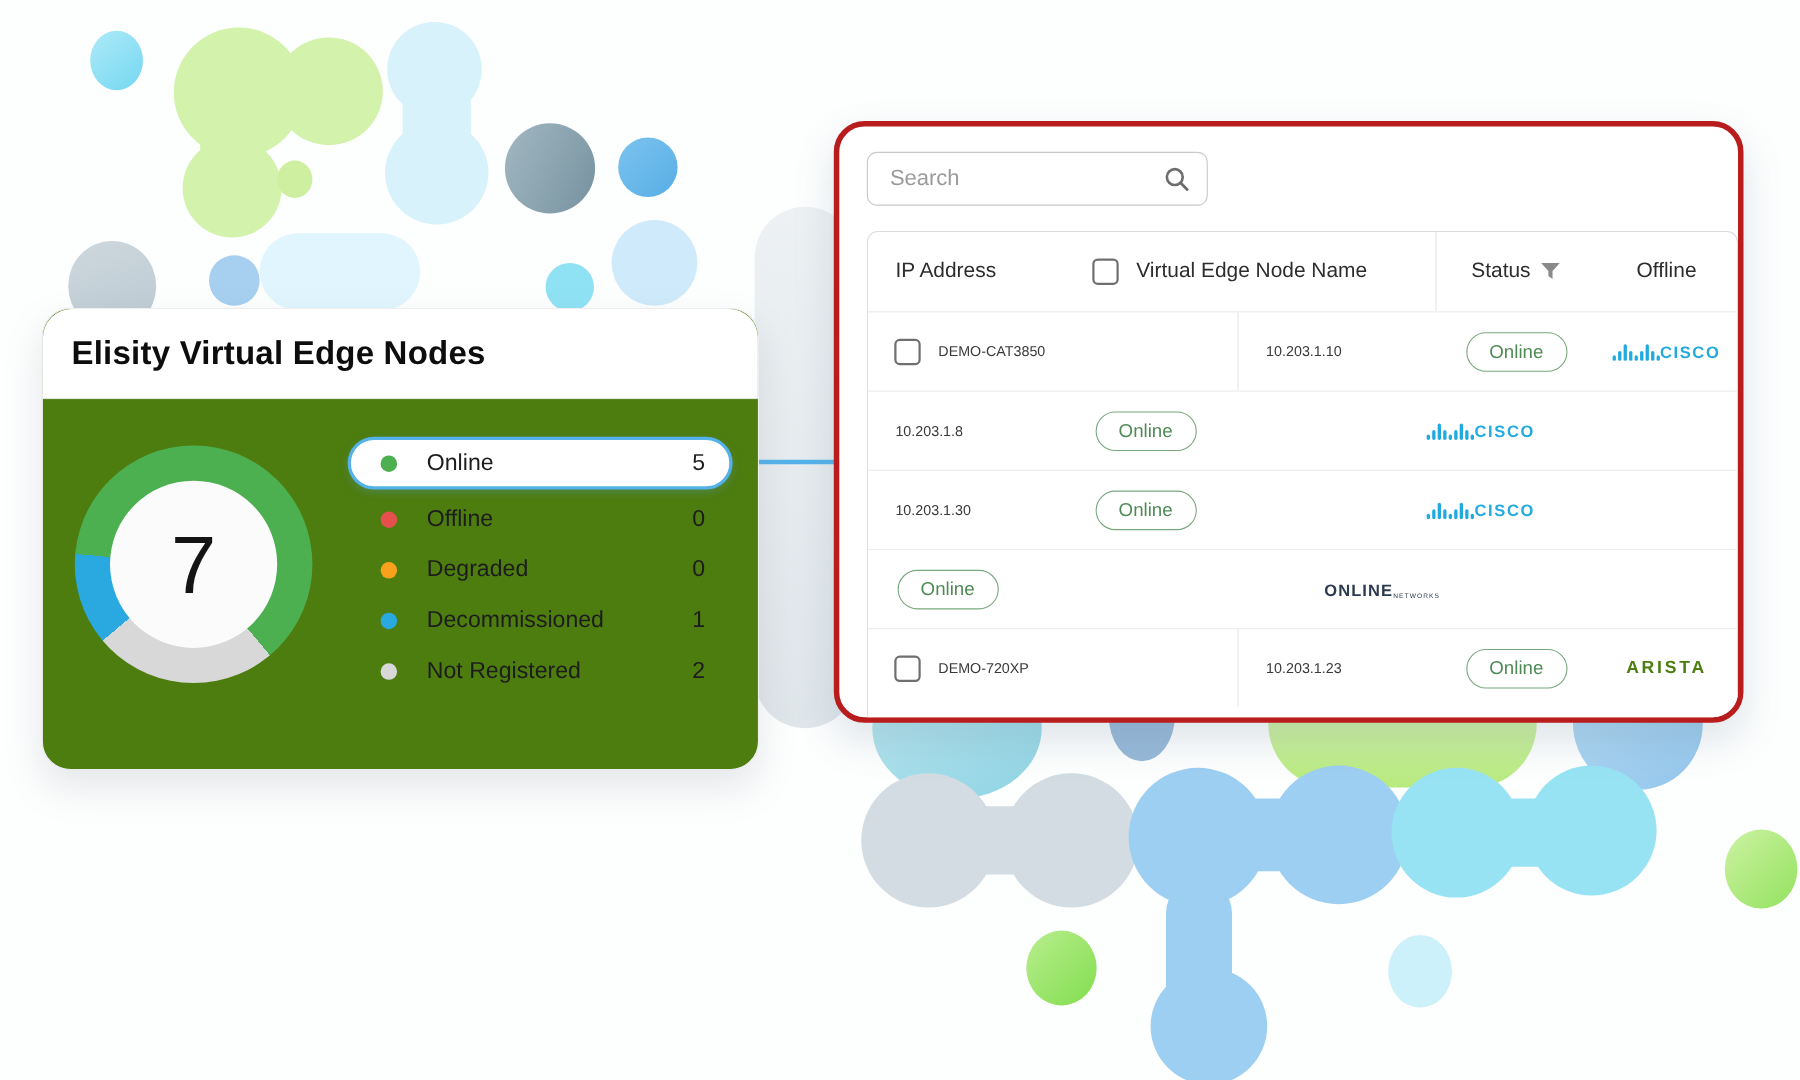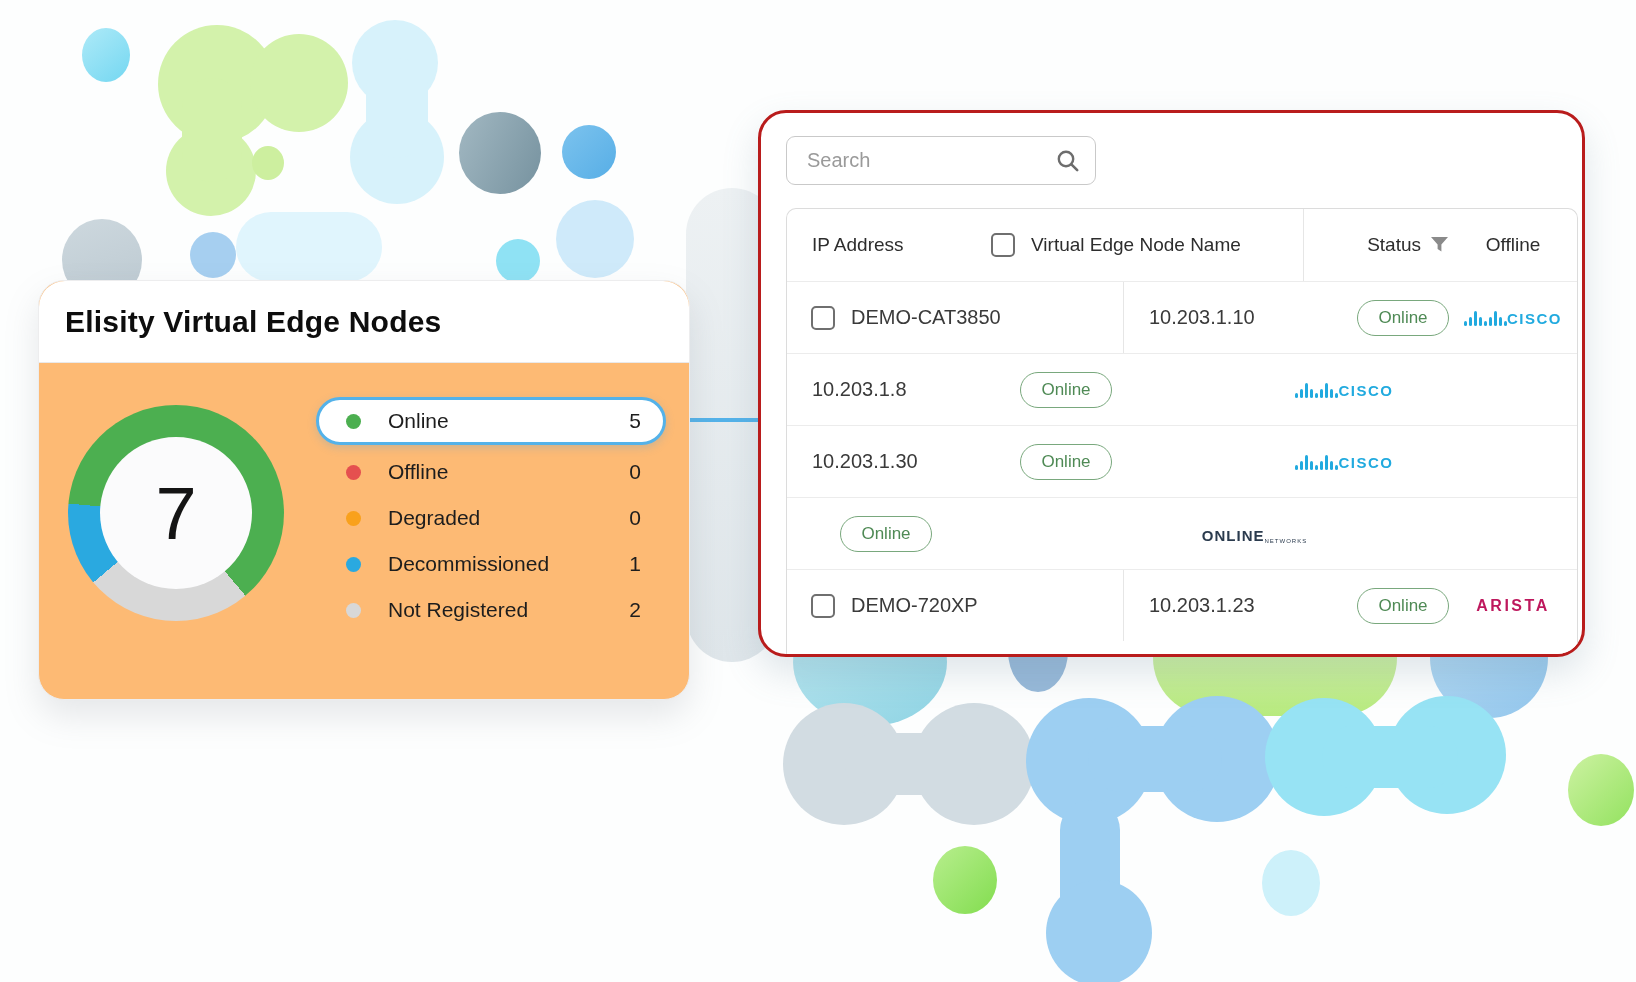--- a/index.html
+++ b/index.html
@@ -14,21 +14,21 @@
   
   .blob{position:absolute;z-index:0;}
 
   
   .connector{position:absolute;left:660px;top:418px;width:106px;height:4px;
     background:#54b2e9;z-index:1;border-radius:2px;}
 
   
   .card{
     position:absolute;left:38px;top:280px;width:650px;height:418px;
-    background:#fdba74;border:1px solid #ededee;border-radius:26px;
+    background:#4d7c0f;border:1px solid #ededee;border-radius:26px;
     box-shadow:0 16px 34px rgba(120,130,140,.18);z-index:2;
   }
   .card-header{
     position:absolute;left:0;top:0;right:0;height:82px;background:#ffffff;
     border-radius:26px 26px 0 0;border-bottom:1px solid #e9e9ea;
     display:flex;align-items:center;padding-left:26px;box-sizing:border-box;
   }
   .card-title{font-size:30px;font-weight:700;color:#0d0d0d;letter-spacing:.2px;}
 
   .donut{position:absolute;left:29px;top:124px;width:216px;height:216px;border-radius:50%;}
@@ -48,21 +48,21 @@
     box-shadow:0 3px 8px rgba(90,160,215,.28);margin-bottom:4px;
     padding:0 22px 0 27px;
   }
   .legend-dot{width:15px;height:15px;border-radius:50%;flex:0 0 15px;}
   .legend-label{margin-left:27px;font-size:21px;color:#1d1d1d;}
   .legend-value{margin-left:auto;font-size:21px;color:#1d1d1d;}
 
   
   .panel{
     position:absolute;left:758px;top:110px;width:827px;height:547px;
-    background:#ffffff;border:3px solid #b91c1c;border-radius:28px;
+    background:#ffffff;border:5px solid #b91c1c;border-radius:28px;
     box-shadow:0 16px 36px rgba(100,130,150,.20);z-index:2;box-sizing:border-box;
     overflow:hidden;
   }
   .search-box{
     position:absolute;left:25px;top:23px;width:310px;height:49px;
     border:1.5px solid #c9c9c9;border-radius:9px;box-sizing:border-box;
     display:flex;align-items:center;padding:0 14px 0 18px;background:#fff;
   }
   .search-box input{
     border:none;outline:none;flex:1;font-size:20px;color:#333;
@@ -74,24 +74,24 @@
   .table{
     position:absolute;left:25px;top:95px;width:792px;height:450px;
     border:1px solid #dcdcdc;border-bottom:none;border-radius:10px 10px 0 0;
     box-sizing:border-box;background:#fff;overflow:hidden;
   }
   .trow{display:flex;height:71px;align-items:stretch;border-top:1px solid #ececec;}
   .trow.head{height:72px;border-top:none;}
   .cell{display:flex;align-items:center;box-sizing:border-box;}
   .c-name{width:337px;flex:0 0 337px;border-right:1px solid #e6e6e6;padding-left:24px;}
   .c-ip{width:180px;flex:0 0 180px;padding-left:25px;}
-  .c-status{width:145px;flex:0 0 145px;justify-content:flex-end;}
+  .c-status{width:145px;flex:0 0 145px;justify-content:center;}
   .c-vendor{flex:1;justify-content:center;}
   .head .cell{font-size:19px;font-weight:500;color:#2d2d2d;}
-  .cell-text{font-size:20px;color:#3a3a3a;}
+  .cell-text{font-size:13px;color:#3a3a3a;}
   .cbx{
     width:24px;height:24px;border:2px solid #6f6f6f;border-radius:5px;
     background:#fff;flex:0 0 24px;box-sizing:border-box;cursor:pointer;
   }
   .name-text{margin-left:16px;}
   .status-head{display:flex;align-items:center;gap:9px;}
   .badge{
     min-width:92px;height:36px;border:1.5px solid #79a87d;border-radius:18px;
     display:flex;align-items:center;justify-content:center;
     font-size:17px;color:#4f8a55;box-sizing:border-box;padding:0 16px;background:#fff;
@@ -316,21 +316,21 @@
               <div class="cbx"></div>
               <span class="cell-text name-text">DEMO-720XP</span>
             </div>
             <div class="cell c-ip">
               <span class="cell-text">10.203.1.23</span>
             </div>
             <div class="cell c-status">
               <span class="badge">Online</span>
             </div>
             <div class="cell c-vendor">
-              <div class="vendor-logo" style="color: #be185d;">
+              <div class="vendor-logo" style="color: #4d7c0f;">
                 <div class="arista-word">ARISTA</div>
               </div>
             </div>
           </div>
         </div>
     </div>
   </div>
 
 </div>
 

